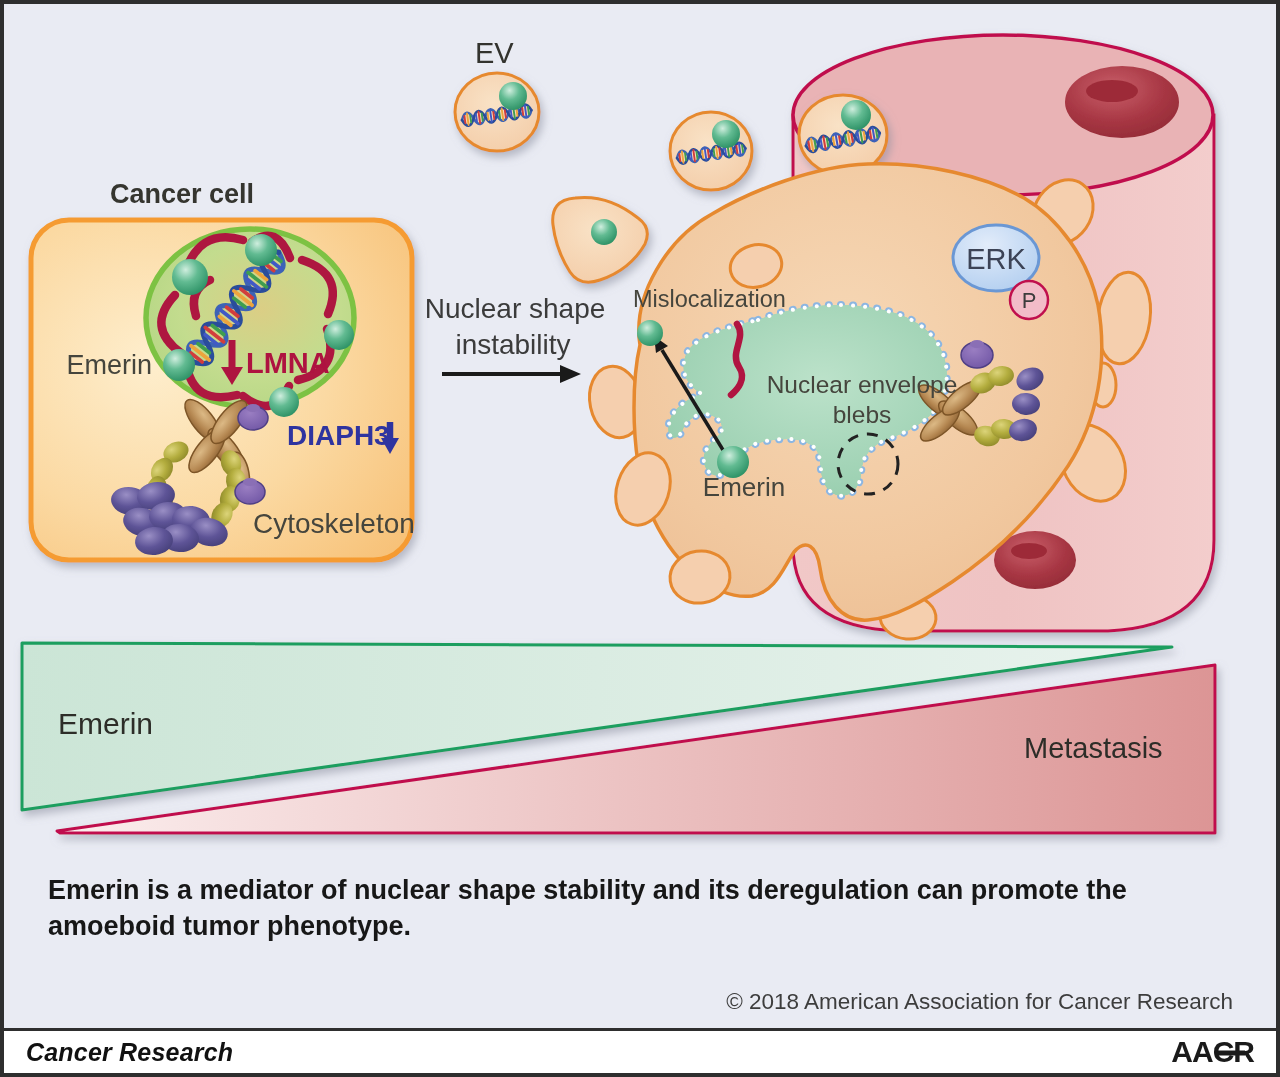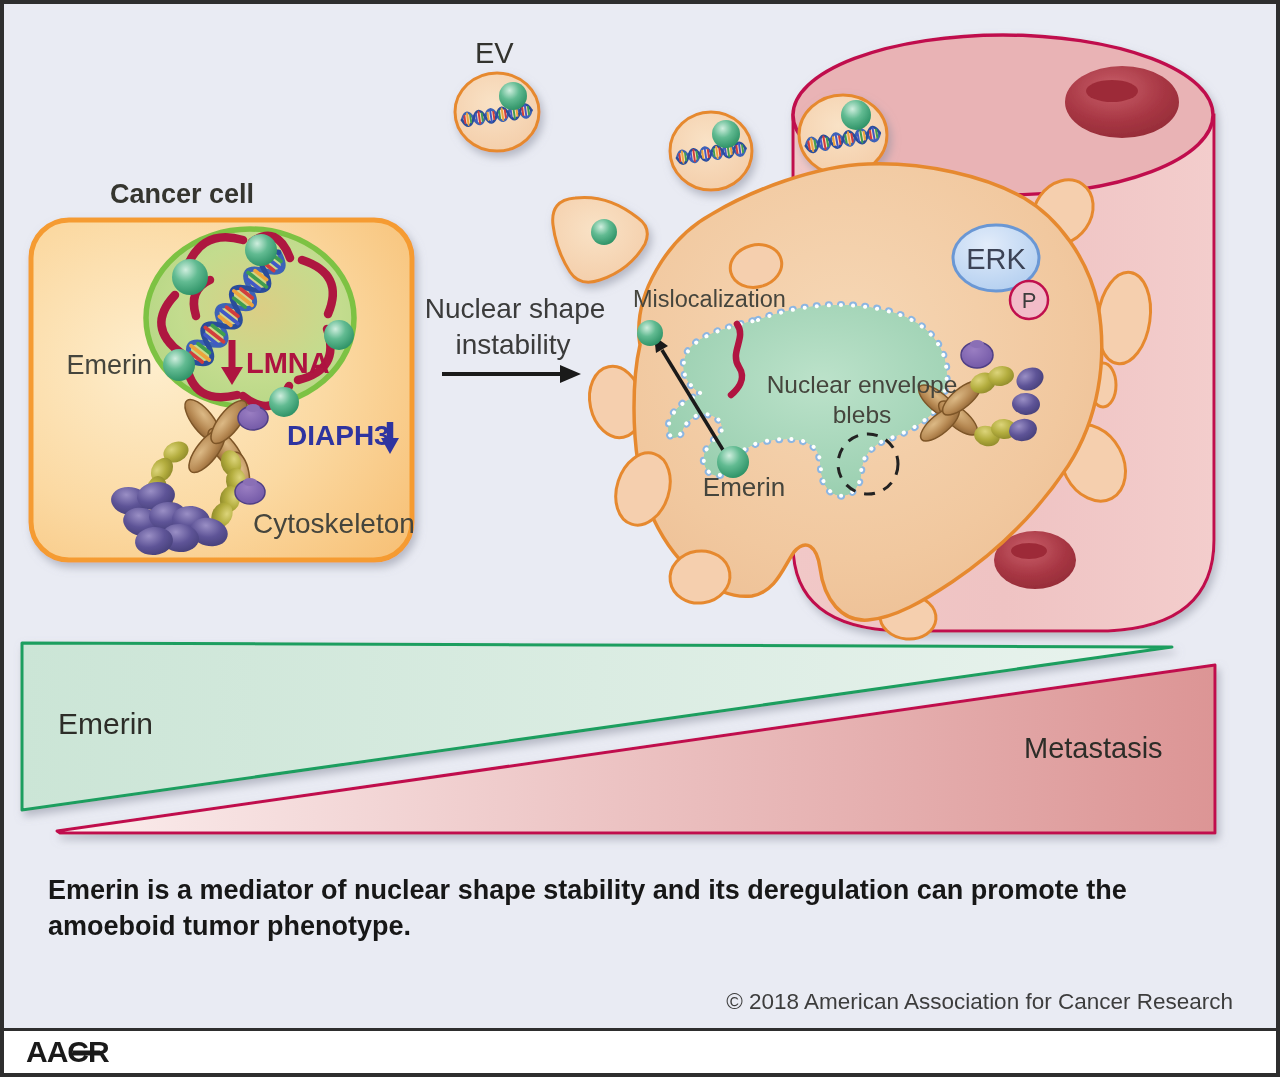--- a/index.html
+++ b/index.html
@@ -316,18 +316,19 @@
         <polygon points="560,365 560,383 581,374" fill="#1a1a1a"></polygon>
       </g>
 
       <text x="48" y="899" font-size="27" font-weight="bold" fill="#171717">Emerin is a mediator of nuclear shape stability and its deregulation can promote the</text>
       <text x="48" y="935" font-size="27" font-weight="bold" fill="#171717">amoeboid tumor phenotype.</text>
       <text x="1233" y="1009" font-size="22.5" fill="#3d3d3d" text-anchor="end">© 2018 American Association for Cancer Research</text>
     </svg>
   </div>
 
   <div class="footer">
+    <span class="journal">Cancer Research</span>
     <span class="aacr">
       <span>AACR</span>
       <i class="aacr-bar"></i>
     </span>
   </div>
 </div>
 
 </body></html>

